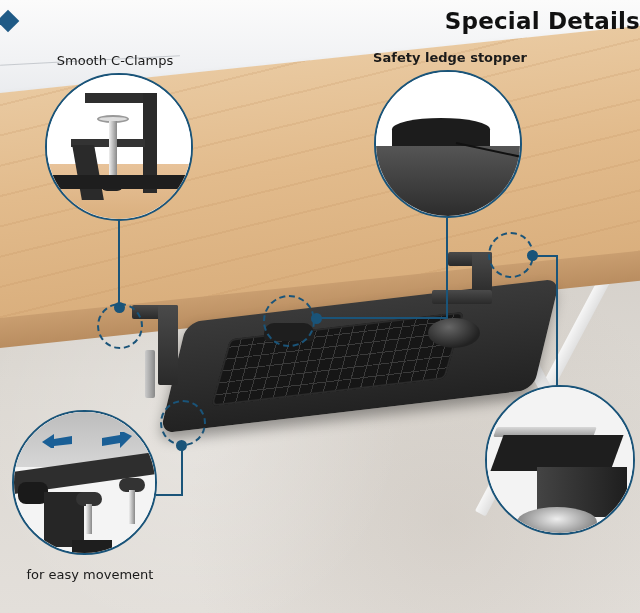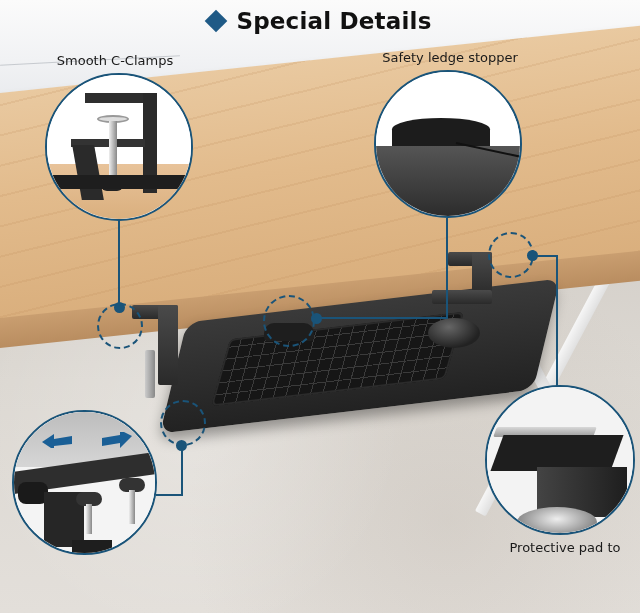--- a/index.html
+++ b/index.html
@@ -32,21 +32,21 @@
     background: #161616; border-radius: 6px; transform: skewX(-22deg) rotate(-7deg);
     background-image:
       repeating-linear-gradient(90deg, transparent 0 11px, #3b3b3b 11px 12px),
       repeating-linear-gradient(0deg, transparent 0 11px, #3b3b3b 11px 12px);
     box-shadow: inset 0 0 0 2px #2b2b2b; }
   .mouse { position: absolute; left: 428px; top: 318px; width: 52px; height: 30px; border-radius: 50%;
     background: radial-gradient(ellipse at 40% 30%, #666, #222 70%); }
   .clamp { position: absolute; background: linear-gradient(180deg,#4a4a4a,#2a2a2a); border-radius: 2px; }
   .stopper { position: absolute; left: 264px; top: 323px; width: 50px; height: 18px; background: #1e1e1e; border-radius: 10px 10px 4px 4px; }
 
-  .title-bar { position: absolute; left: 0; top: 0; width: 640px; height: 42px; display: flex; align-items: center; justify-content: center; gap: 12px; }
+  .title-bar { position: absolute; left: 0; top: 0; width: 640px; height: 42px; display: flex; align-items: center; justify-content: space-between; gap: 12px; }
   .diamond { width: 16px; height: 16px; background: #1f5a86; transform: rotate(45deg); }
   .title { font-family: "DejaVu Sans", sans-serif; font-weight: bold; font-size: 23px; color: #111; letter-spacing: 0.2px; }
 
   .callout { position: absolute; border: 2.5px solid #1a5479; border-radius: 50%; background: #fff; overflow: hidden; }
   .label { position: absolute; font-family: "DejaVu Sans", sans-serif; font-size: 13px; color: #1a1a1a; text-align: center; line-height: 16px; }
 
   .connector { position: absolute; background: #1a5479; }
   .dot { position: absolute; width: 11px; height: 11px; border-radius: 50%; background: #1a5479; }
   .dashed { position: absolute; border: 2.5px dashed #1a5479; border-radius: 50%; }
 
@@ -98,21 +98,21 @@
     <div style="position:absolute;left:62px;top:46px;width:8px;height:60px;background:linear-gradient(90deg,#eee,#888);"></div>
     <div style="position:absolute;left:30px;top:70px;width:22px;height:55px;background:#2a2a2a;transform:skewX(10deg);"></div>
     <div style="position:absolute;left:54px;top:100px;width:22px;height:16px;border-radius:6px;background:#222;"></div>
     <div style="position:absolute;left:0;top:100px;width:148px;height:14px;background:#1e1e1e;"></div>
   </div>
 </div>
 <div class="connector" style="left:118px;top:221px;width:2px;height:86px;"></div>
 <div class="dot" style="left:114px;top:302px;"></div>
 <div class="dashed" style="left:97px;top:303px;width:46px;height:46px;"></div>
 
-<div class="label" style="left:370px;top:50px;width:160px;">Safety ledge stopper</div>
+<div class="label" style="left:370px;top:50px;width:160px;font-weight:bold;">Safety ledge stopper</div>
 <div class="callout" style="left:374px;top:70px;width:148px;height:148px;">
   <div class="art" style="left:0;top:0;width:148px;height:148px;">
     <div style="position:absolute;left:0;top:0;width:148px;height:80px;background:#fff;"></div>
     <div style="position:absolute;left:0;top:74px;width:148px;height:74px;background:linear-gradient(180deg,#555,#2a2a2a);"></div>
     <div style="position:absolute;left:16px;top:46px;width:98px;height:28px;background:#1c1c1c;border-radius:50% 50% 0 0 / 40% 40% 0 0;"></div>
     <div style="position:absolute;left:80px;top:70px;width:68px;height:2px;background:#111;transform:rotate(12deg);transform-origin:left;"></div>
   </div>
 </div>
 <div class="connector" style="left:446px;top:218px;width:2px;height:100px;"></div>
 <div class="connector" style="left:316px;top:317px;width:132px;height:2px;"></div>
@@ -132,33 +132,33 @@
     <div style="position:absolute;left:4px;top:70px;width:30px;height:22px;background:#1a1a1a;border-radius:8px;"></div>
     <div style="position:absolute;left:30px;top:80px;width:40px;height:55px;background:#262626;"></div>
     <div style="position:absolute;left:62px;top:80px;width:26px;height:14px;border-radius:8px;background:#333;"></div>
     <div style="position:absolute;left:72px;top:92px;width:6px;height:30px;background:linear-gradient(90deg,#eee,#888);"></div>
     <div style="position:absolute;left:105px;top:66px;width:26px;height:14px;border-radius:8px;background:#333;"></div>
     <div style="position:absolute;left:115px;top:78px;width:6px;height:34px;background:linear-gradient(90deg,#eee,#888);"></div>
     <div style="position:absolute;left:58px;top:128px;width:40px;height:20px;background:#1e1e1e;"></div>
   </div>
 </div>
 <div class="label" style="left:10px;top:567px;width:160px;">
+  <div>for easy movement</div>
 </div>
 <div class="dashed" style="left:160px;top:400px;width:46px;height:46px;"></div>
 <div class="dot" style="left:176px;top:440px;"></div>
 <div class="connector" style="left:181px;top:445px;width:2px;height:50px;"></div>
 <div class="connector" style="left:156px;top:494px;width:27px;height:2px;"></div>
 
 <div class="callout" style="left:485px;top:385px;width:150px;height:150px;">
   <div class="art" style="left:0;top:0;width:150px;height:150px;background:#f3f3f3;">
     <div style="position:absolute;left:8px;top:40px;width:100px;height:10px;background:linear-gradient(180deg,#d8d8d8,#999);border-radius:2px;transform:skewX(-20deg);"></div>
     <div style="position:absolute;left:10px;top:48px;width:120px;height:36px;background:#1e1e1e;transform:skewX(-20deg);"></div>
     <div style="position:absolute;left:50px;top:80px;width:90px;height:50px;background:linear-gradient(90deg,#444,#1e1e1e);"></div>
     <div style="position:absolute;left:30px;top:120px;width:80px;height:30px;border-radius:50%;background:radial-gradient(ellipse at 50% 40%,#eee,#888 70%);"></div>
   </div>
 </div>
 <div class="label" style="left:495px;top:540px;width:140px;">
-  <div>Protective pad to</div>
 </div>
 <div class="dashed" style="left:488px;top:232px;width:46px;height:46px;"></div>
 <div class="dot" style="left:527px;top:250px;"></div>
 <div class="connector" style="left:532px;top:255px;width:25px;height:2px;"></div>
 <div class="connector" style="left:556px;top:255px;width:2px;height:132px;"></div>
 
 </body></html>

